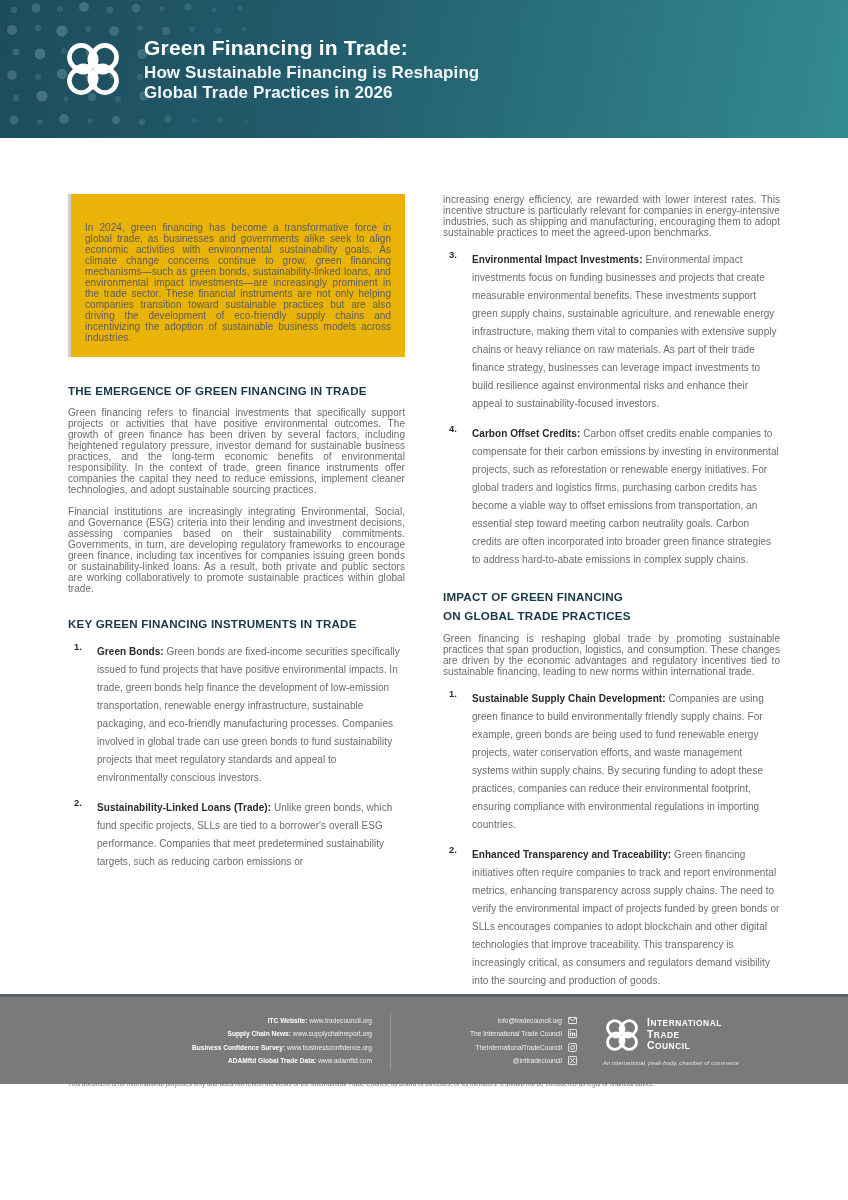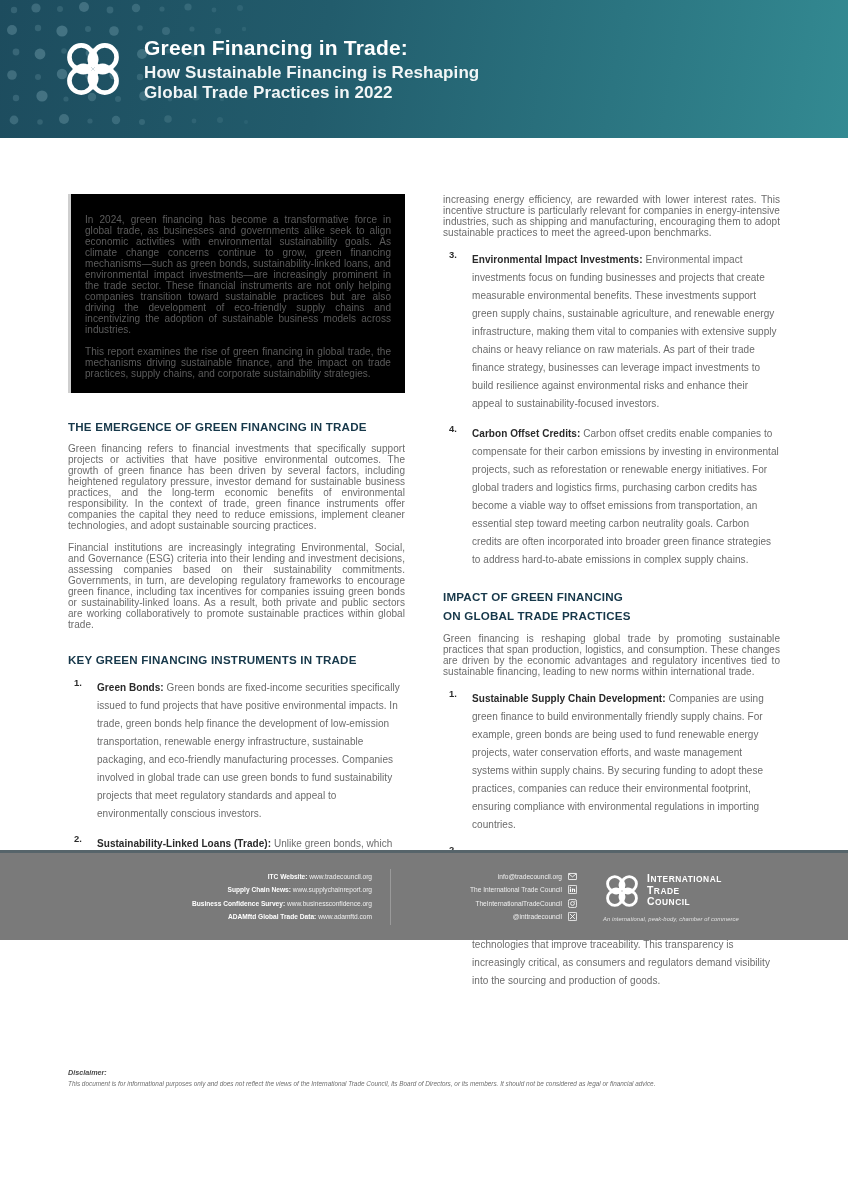--- a/index.html
+++ b/index.html
@@ -3,21 +3,21 @@
 <meta charset="utf-8">
 <style>
   html,body{margin:0;padding:0;}
   body{
     width:848px;height:1200px;
     background:#ffffff;
     font-family:"Liberation Sans", sans-serif;
     color:#4a4a4a;
     overflow:hidden;
   }
-  .page{position:relative;width:848px;height:940px;background:#fff;}
+  .page{position:relative;width:848px;height:1084px;background:#fff;}
 
   
   .header{
     position:relative;
     height:138px;
     background:linear-gradient(100deg,#1d4c5e 0%,#225c6c 38%,#2b7581 72%,#338a92 100%);
     overflow:hidden;
   }
   .header-dots{position:absolute;left:0;top:0;width:320px;height:138px;opacity:.55;}
   .header-inner{position:relative;display:flex;align-items:center;height:100%;padding-left:62px;}
@@ -35,23 +35,23 @@
   .content{
     position:relative;
     padding:56px 68px 0 68px;
     display:flex;
     gap:38px;
     box-sizing:border-box;
   }
   .col{width:344px;}
 
   .intro{
-    background:#000000;
+    background:#eab308;
     border-left:3px solid #cfcfcf;
-    padding:20px 14px 14px 14px;
+    padding:28px 14px 14px 14px;
     margin:0 0 26px 0;
   }
   p{margin:0 0 11px 0;}
   p:last-child{margin-bottom:0;}
   .body-text{
     font-size:10px;
     line-height:11px;
     text-align:justify;
     color:#6b6b6b;
     letter-spacing:.05px;
@@ -232,32 +232,31 @@
           <path d="M50 16 C62 30 62 40 50 50 C38 40 38 30 50 16 Z"></path>
           <path d="M50 84 C62 70 62 60 50 50 C38 60 38 70 50 84 Z"></path>
           <path d="M16 50 C30 62 40 62 50 50 C40 38 30 38 16 50 Z"></path>
           <path d="M84 50 C70 62 60 62 50 50 C60 38 70 38 84 50 Z"></path>
         </g>
       </svg>
 
       <div class="title-block">
         <div class="title-main">Green Financing in Trade:</div>
         <div class="title-sub">How Sustainable Financing is Reshaping</div>
-        <div class="title-sub">Global Trade Practices in 2022</div>
+        <div class="title-sub">Global Trade Practices in 2026</div>
       </div>
     </div>
   </div>
 
   <div class="content">
 
     <div class="col">
 
       <div class="intro">
         <p class="body-text">In 2024, green financing has become a transformative force in global trade, as businesses and governments alike seek to align economic activities with environmental sustainability goals. As climate change concerns continue to grow, green financing mechanisms—such as green bonds, sustainability-linked loans, and environmental impact investments—are increasingly prominent in the trade sector. These financial instruments are not only helping companies transition toward sustainable practices but are also driving the development of eco-friendly supply chains and incentivizing the adoption of sustainable business models across industries.</p>
-        <p class="body-text">This report examines the rise of green financing in global trade, the mechanisms driving sustainable finance, and the impact on trade practices, supply chains, and corporate sustainability strategies.</p>
       </div>
 
       <h2 class="section">THE EMERGENCE OF GREEN FINANCING IN TRADE</h2>
       <p class="body-text">Green financing refers to financial investments that specifically support projects or activities that have positive environmental outcomes. The growth of green finance has been driven by several factors, including heightened regulatory pressure, investor demand for sustainable business practices, and the long-term economic benefits of environmental responsibility. In the context of trade, green finance instruments offer companies the capital they need to reduce emissions, implement cleaner technologies, and adopt sustainable sourcing practices.</p>
       <p class="body-text">Financial institutions are increasingly integrating Environmental, Social, and Governance (ESG) criteria into their lending and investment decisions, assessing companies based on their sustainability commitments. Governments, in turn, are developing regulatory frameworks to encourage green finance, including tax incentives for companies issuing green bonds or sustainability-linked loans. As a result, both private and public sectors are working collaboratively to promote sustainable practices within global trade.</p>
 
       <h2 class="section">KEY GREEN FINANCING INSTRUMENTS IN TRADE</h2>
       <ol class="num-list">
         <li>
           <span class="body-text">

